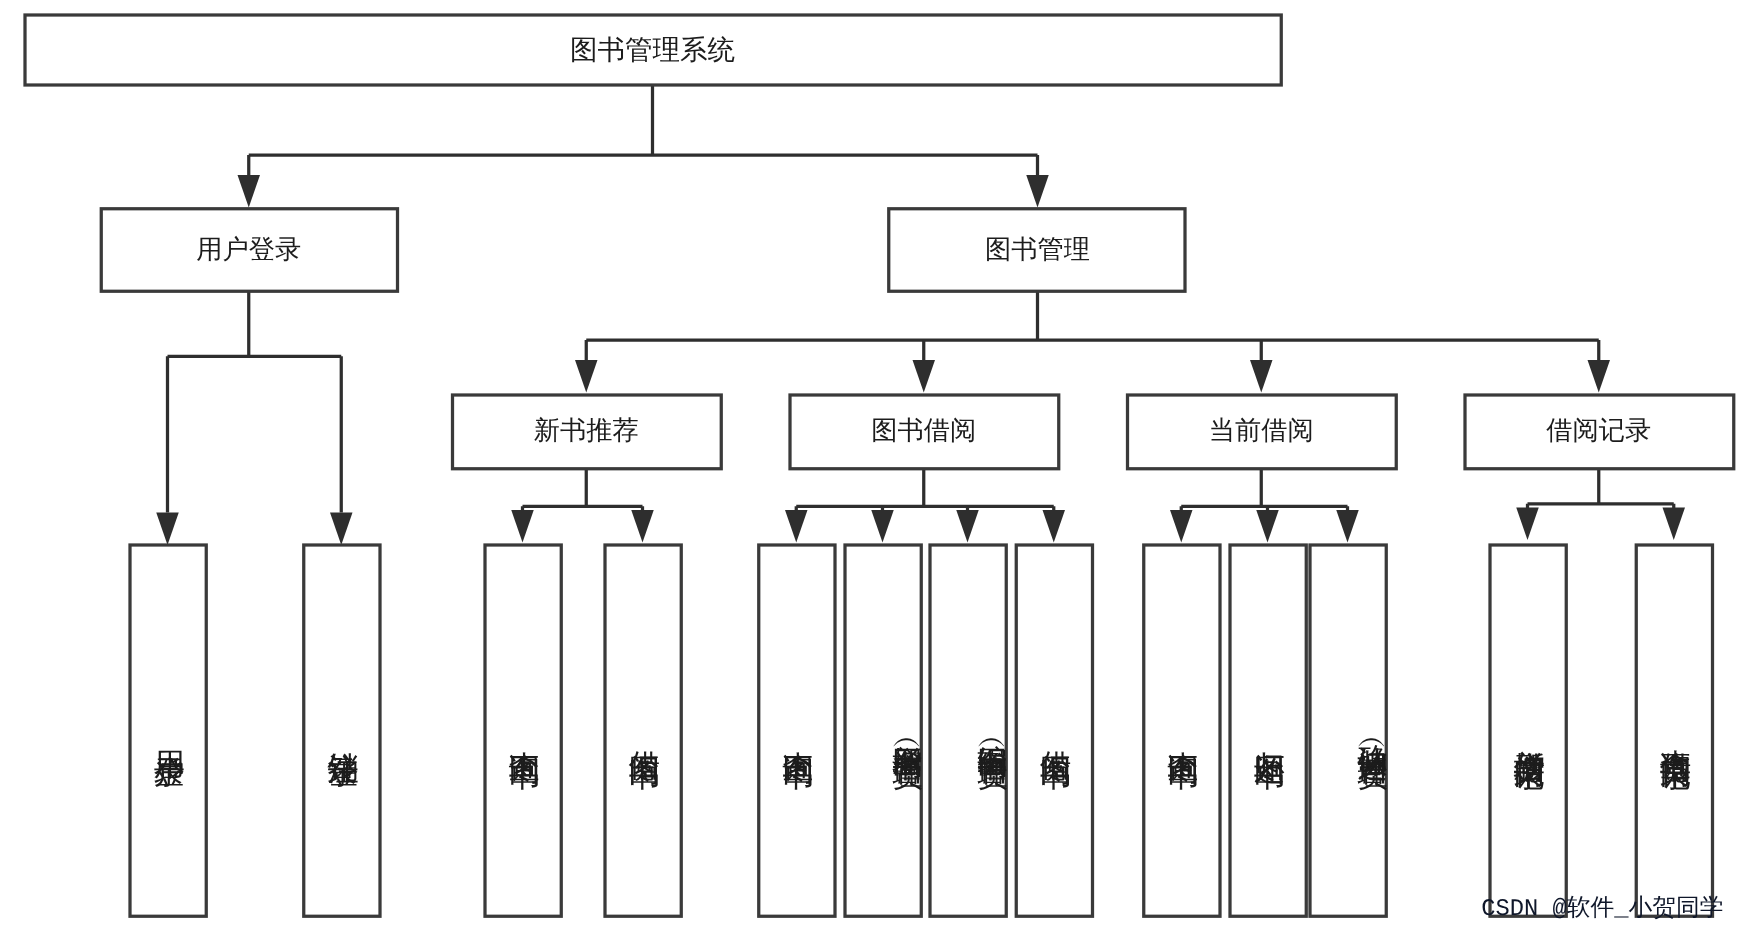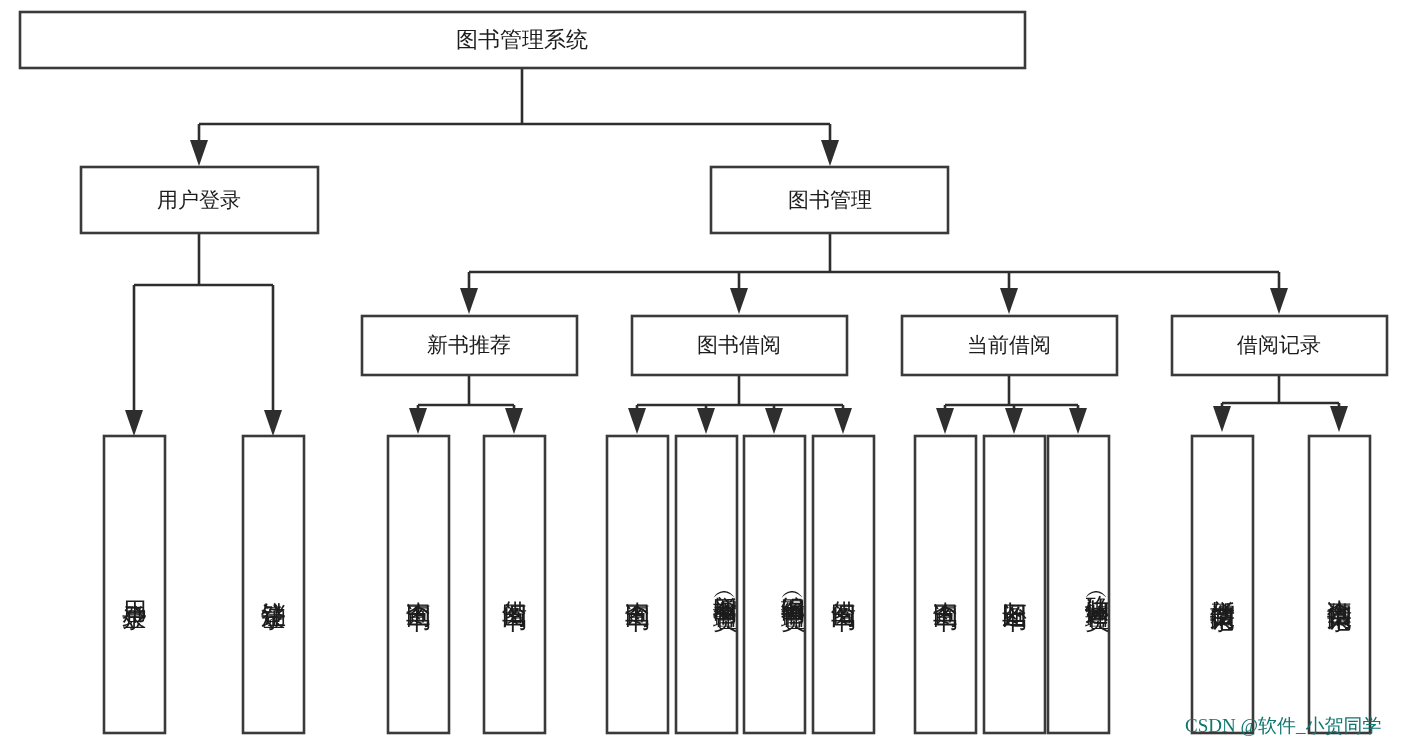--- a/index.html
+++ b/index.html
@@ -64,23 +64,23 @@
     font-size: 25px;
     line-height: 1.0;
     letter-spacing: 2px;
     color: #1c1c1c;
     white-space: nowrap;
     pointer-events: none;
     text-align: center;
   }
   .watermark {
     position: absolute;
-    font-family: Liberation Serif, serif;
+    font-family: Liberation Mono, monospace;
     font-size: 19px;
-    color: #0f766e;
+    color: #0f172a;
     white-space: nowrap;
     left: 1185px;
     top: 713px;
   }
 </style>
 </head>
 <body>
 
 <div id="diagram-root">
 

